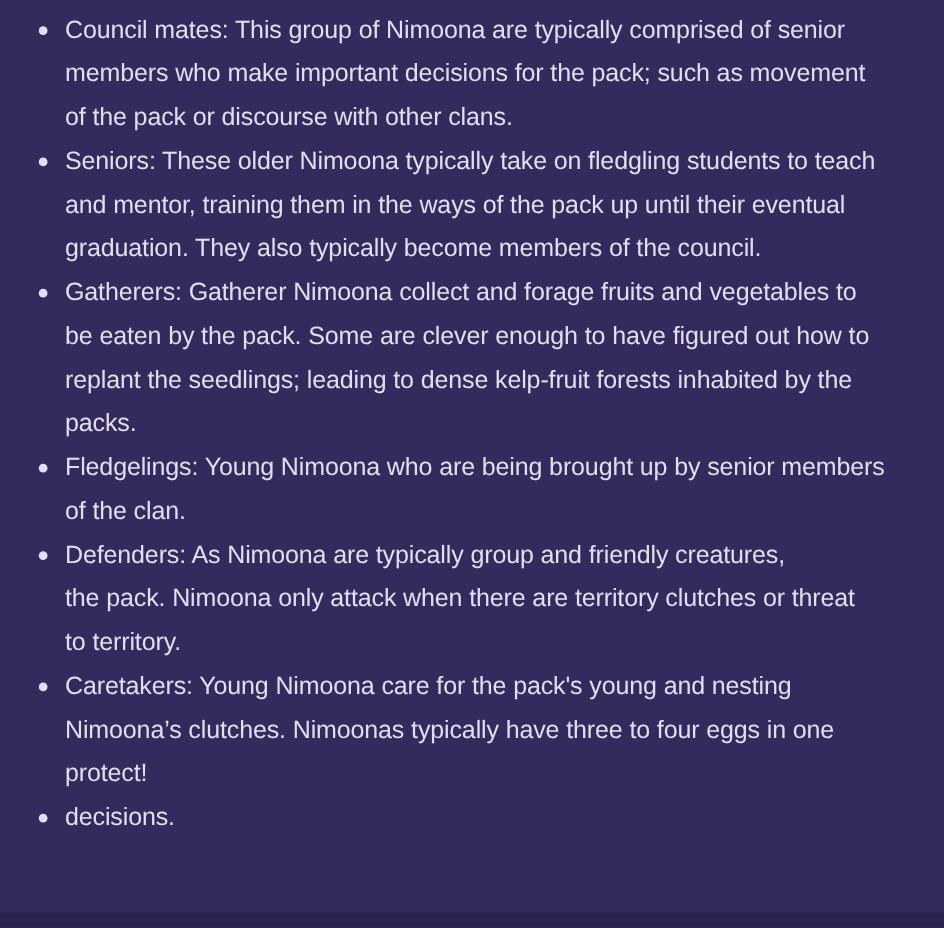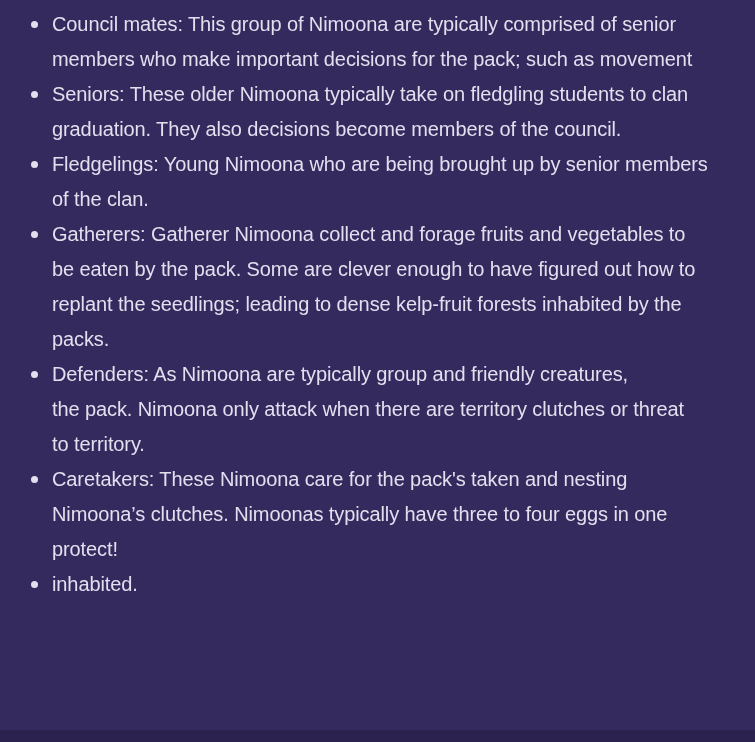--- a/index.html
+++ b/index.html
@@ -54,57 +54,59 @@
 </head>
 <body>
 
 <div class="content">
   <ul class="bullet-list">
 
     <li>
       <span class="bullet"></span>
       <div class="line">Council mates: This group of Nimoona are typically comprised of senior</div>
       <div class="line">members who make important decisions for the pack; such as movement</div>
+      <div class="line">of the pack or discourse with other clans.</div>
     </li>
 
     <li>
       <span class="bullet"></span>
-      <div class="line">Seniors: These older Nimoona typically take on fledgling students to clan</div>
-      <div class="line">graduation. They also decisions become members of the council.</div>
-    </li>
-
-    <li>
-      <span class="bullet"></span>
-      <div class="line">Fledgelings: Young Nimoona who are being brought up by senior members</div>
-      <div class="line">of the clan.</div>
+      <div class="line">Seniors: These older Nimoona typically take on fledgling students to teach</div>
+      <div class="line">and mentor, training them in the ways of the pack up until their eventual</div>
+      <div class="line">graduation. They also typically become members of the council.</div>
     </li>
 
     <li>
       <span class="bullet"></span>
       <div class="line">Gatherers: Gatherer Nimoona collect and forage fruits and vegetables to</div>
       <div class="line">be eaten by the pack. Some are clever enough to have figured out how to</div>
       <div class="line">replant the seedlings; leading to dense kelp-fruit forests inhabited by the</div>
       <div class="line">packs.</div>
     </li>
 
     <li>
       <span class="bullet"></span>
+      <div class="line">Fledgelings: Young Nimoona who are being brought up by senior members</div>
+      <div class="line">of the clan.</div>
+    </li>
+
+    <li>
+      <span class="bullet"></span>
       <div class="line">Defenders: As Nimoona are typically group and friendly creatures,</div>
       <div class="line">the pack. Nimoona only attack when there are territory clutches or threat</div>
       <div class="line">to territory.</div>
     </li>
 
     <li>
       <span class="bullet"></span>
-      <div class="line">Caretakers: These Nimoona care for the pack's taken and nesting</div>
+      <div class="line">Caretakers: Young Nimoona care for the pack's young and nesting</div>
       <div class="line">Nimoona’s clutches. Nimoonas typically have three to four eggs in one</div>
       <div class="line">protect!</div>
     </li>
 
     <li>
       <span class="bullet"></span>
-      <div class="line">inhabited.</div>
+      <div class="line">decisions.</div>
     </li>
 
   </ul>
 </div>
 
 <div class="bottom-bar"></div>
 
 </body></html>

